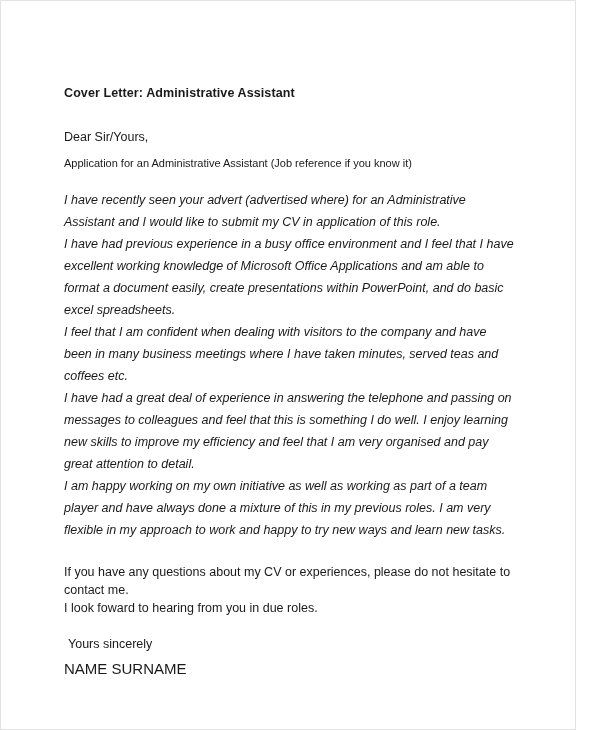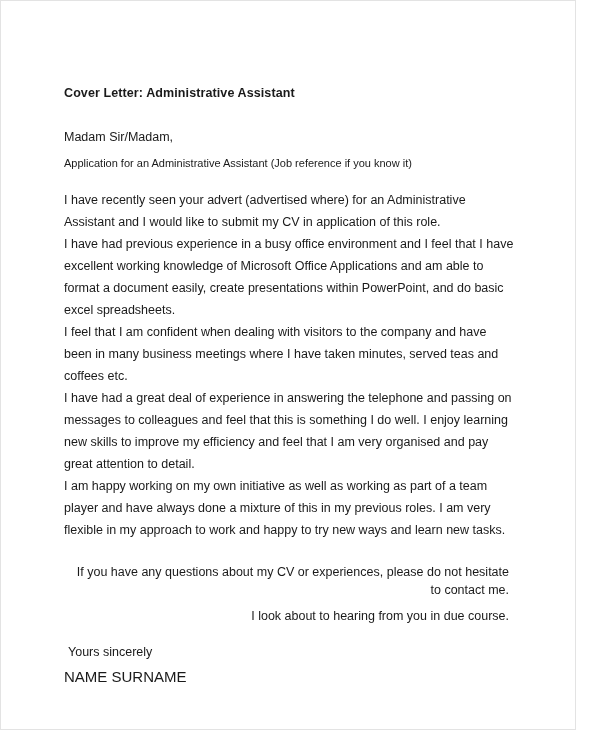--- a/index.html
+++ b/index.html
@@ -36,67 +36,67 @@
   }
   .subject {
     font-size: 11px;
     line-height: 16px;
     margin: 0 0 18px 0;
   }
   .body-block {
     font-size: 12.5px;
     line-height: 22px;
     margin: 0;
+    font-style: italic;
   }
   .body-block p {
     margin: 0;
   }
   .closing-block {
     font-size: 12.5px;
     line-height: 18px;
     margin: 22px 0 0 0;
   }
   .closing-block p {
-    margin: 8px;
-    text-align: right;
+    margin: 0;
   }
   .signoff {
     font-size: 12.5px;
     line-height: 16px;
     margin: 19px 0 0 4px;
   }
   .signature {
     font-size: 15px;
     line-height: 16px;
     margin: 9px 0 0 0;
   }
 </style>
 </head>
 <body>
 
 <div class="canvas">
   <div class="page">
 
     <p class="doc-title">Cover Letter: Administrative Assistant</p>
 
-    <p class="salutation">Madam Sir/Madam,</p>
+    <p class="salutation">Dear Sir/Yours,</p>
 
     <p class="subject">Application for an Administrative Assistant (Job reference if you know it)</p>
 
     <div class="body-block">
       <p>I have recently seen your advert (advertised where) for an Administrative Assistant and I would like to submit my CV in application of this role.</p>
       <p>I have had previous experience in a busy office environment and I feel that I have excellent working knowledge of Microsoft Office Applications and am able to format a document easily, create presentations within PowerPoint, and do basic excel spreadsheets.</p>
       <p>I feel that I am confident when dealing with visitors to the company and have been in many business meetings where I have taken minutes, served teas and coffees etc.</p>
       <p>I have had a great deal of experience in answering the telephone and passing on messages to colleagues and feel that this is something I do well. I enjoy learning new skills to improve my efficiency and feel that I am very organised and pay great attention to detail.</p>
       <p>I am happy working on my own initiative as well as working as part of a team player and have always done a mixture of this in my previous roles. I am very flexible in my approach to work and happy to try new ways and learn new tasks.</p>
     </div>
 
     <div class="closing-block">
       <p>If you have any questions about my CV or experiences, please do not hesitate to contact me.</p>
-      <p>I look about to hearing from you in due course.</p>
+      <p>I look foward to hearing from you in due roles.</p>
     </div>
 
     <p class="signoff">Yours sincerely</p>
 
     <p class="signature">NAME SURNAME</p>
 
   </div>
 </div>
 
 </body></html>

